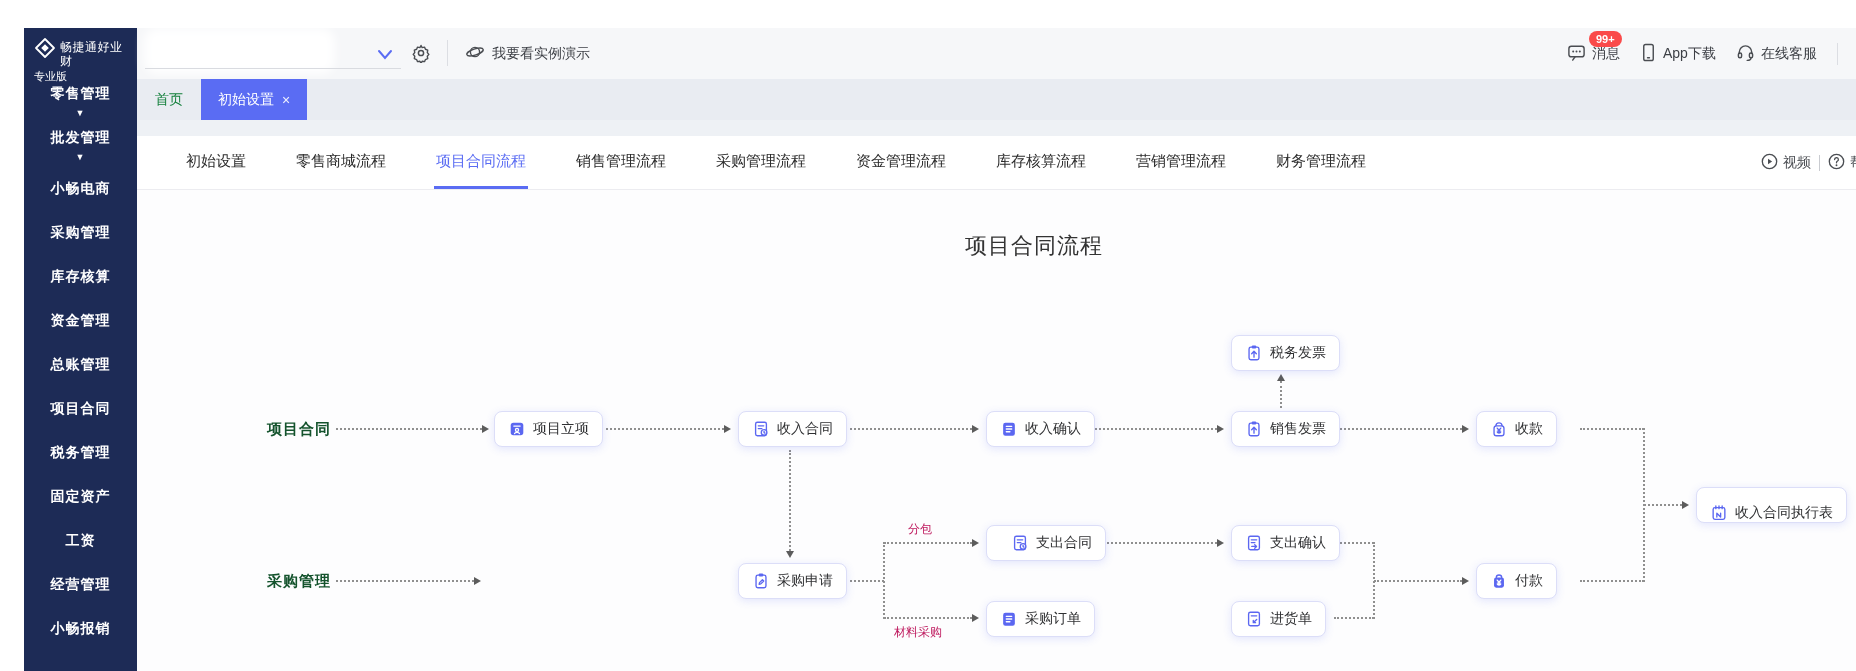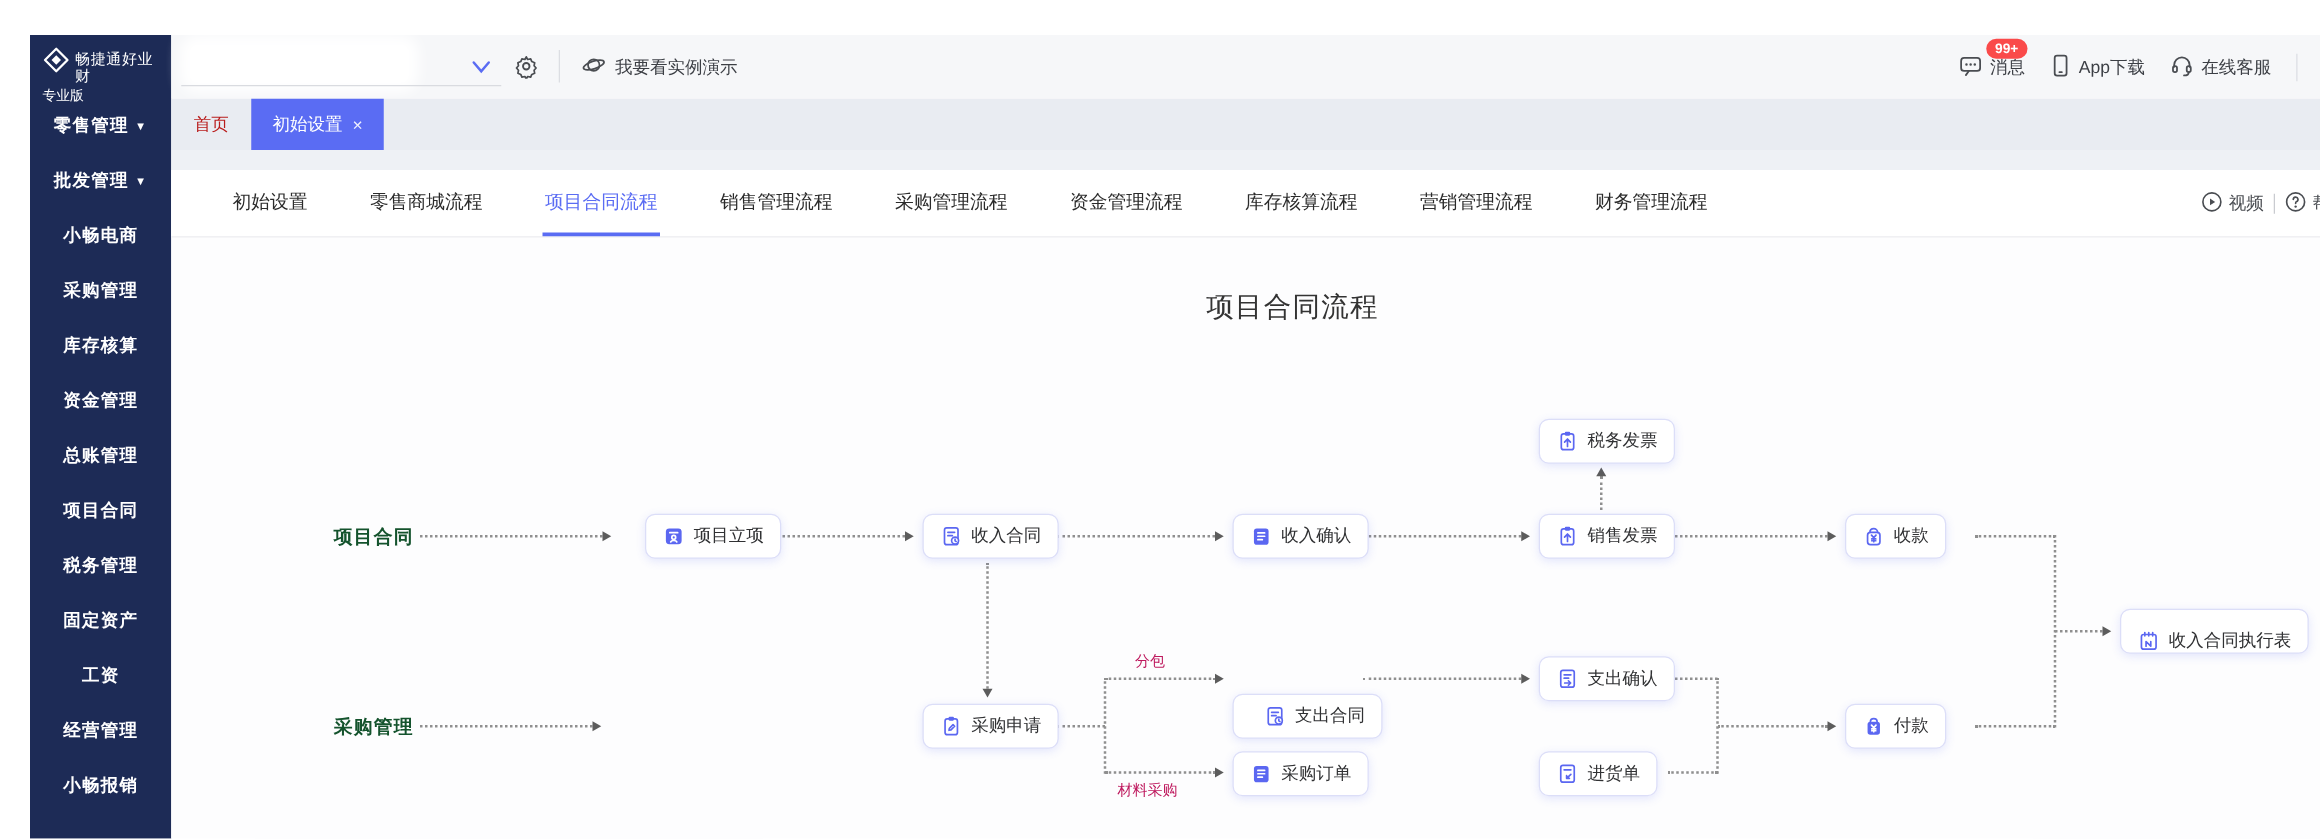--- a/index.html
+++ b/index.html
@@ -12,21 +12,21 @@
 
   
   .sidebar { position:absolute; left:0; top:28px; width:113px; height:643px; background:var(--sidebar); }
   .logo-area { position:relative; height:51px; padding:6px 8px 0 10px; }
   .logo-row { display:flex; align-items:flex-start; gap:4px; }
   .logo-glyph { flex:0 0 auto; margin-top:3px; }
   .brand-name { color:#fff; font-size:12px; line-height:14px; padding-top:6px; letter-spacing:.5px; }
   .edition { color:#fff; font-size:11px; margin-top:1px; }
   .menu { position:absolute; top:51px; left:0; right:0; }
   .menu-item { height:44px; display:flex; align-items:center; justify-content:center; gap:5px;
-               color:#fff; font-size:14px; font-weight:700; cursor:pointer; letter-spacing:1px; }
+               color:#fff; font-size:14px; font-weight:700; cursor:pointer; letter-spacing:1px;flex-direction:column; }
   .menu-item .caret { font-size:9px; color:#fff; }
 
   
   .header { position:absolute; left:113px; top:28px; width:1743px; height:51px; background:#f6f7f9; }
   .blur-pill { position:absolute; left:15px; top:8px; width:175px; height:30px; background:#fff;
                border-radius:6px; box-shadow:0 0 10px 8px rgba(255,255,255,.95); }
   .select-line { position:absolute; left:8px; top:40px; width:256px; height:1px; background:#d9dbe0; }
   .hd-ic { position:absolute; top:14px; cursor:pointer; }
   .hd-divider { position:absolute; top:12px; width:1px; height:26px; background:#dcdee3; }
   .demo-link { position:absolute; left:328px; top:0; height:51px; display:flex; align-items:center; gap:7px;
@@ -37,21 +37,21 @@
   .badge { position:absolute; top:-12px; left:22px; background:#fa4a4a; color:#fff; font-size:11px; font-weight:700;
            border-radius:9px; padding:1px 7px; line-height:14px; }
   .vdiv { width:1px; height:22px; background:#dcdee3; }
   .avatar { width:28px; height:28px; border-radius:50%; background:#e3e5e8; display:flex; align-items:flex-end;
             justify-content:center; overflow:hidden; }
   .avatar svg { display:block; }
 
   
   .win-tabs { position:absolute; left:113px; top:79px; width:1743px; height:41px; background:#e9ecf2;
               display:flex; align-items:stretch; padding-left:0; }
-  .win-tab { display:flex; align-items:center; justify-content:center; font-size:14px; color:#b91c1c;
+  .win-tab { display:flex; align-items:center; justify-content:center; font-size:14px; color:#15803d;
              cursor:pointer; }
   .win-tab.plain { width:64px; }
   .win-tab.active { width:106px; background:var(--accent); color:#fff; gap:8px; }
   .win-tab .close { font-size:14px; color:#fff; opacity:.9; }
 
   
   .gap-strip { position:absolute; left:113px; top:120px; width:1743px; height:16px; background:#eef1f5; }
   .main-card { position:absolute; left:113px; top:136px; width:1743px; height:535px; background:#fdfdfe; }
   .flow-tabbar { position:absolute; left:0; top:0; width:1743px; height:54px; background:#fff;
                  border-bottom:1px solid #ececf0; display:flex; align-items:stretch; padding-left:47px; }
@@ -292,21 +292,21 @@
       <div class="eh" style="left: 1350px; width: 88px; top: 580px;"></div>
       <div class="arr arr-r" style="left: 1438px; top: 577px;"></div>
       <div class="eh" style="left: 1310px; width: 40px; top: 617px;"></div>
       <div class="eh" style="left: 1556px; width: 64px; top: 428px;"></div>
       <div class="ev" style="top: 428px; height: 154px; left: 1619px;"></div>
       <div class="eh" style="left: 1556px; width: 64px; top: 580px;"></div>
       <div class="eh" style="left: 1620px; width: 38px; top: 504px;"></div>
       <div class="arr arr-r" style="left: 1658px; top: 501px;"></div>
       <div class="edge-label" style="left: 884px; top: 521px;">分包</div>
       <div class="edge-label" style="left: 870px; top: 624px;">材料采购</div>
-      <div class="node" style="left: 492px; top: 411px;">
+      <div class="node" style="left: 470px; top: 411px;">
         <span style="display: flex;">
           <svg width="18" height="18" viewBox="0 0 20 20" fill="none" stroke="#5b67f1" stroke-width="1.5" stroke-linecap="round" stroke-linejoin="round">
             <rect x="3" y="3" width="14" height="14" rx="3" fill="#5b67f1" stroke="none"></rect>
             <path d="M6.5 6.8h7" stroke="#fff"></path>
             <circle cx="10" cy="11" r="1.7" stroke="#fff"></circle>
             <path d="M7.3 15c.6-1.6 4.8-1.6 5.4 0" stroke="#fff"></path>
           </svg>
         </span>
         <span>项目立项</span>
       </div>
@@ -363,21 +363,21 @@
       <div class="node" style="left: 1672px; top: 487px; align-items: flex-end;">
         <span style="display: flex;">
           <svg width="18" height="18" viewBox="0 0 20 20" fill="none" stroke="#5b67f1" stroke-width="1.5" stroke-linecap="round" stroke-linejoin="round">
             <rect x="3.5" y="4" width="13" height="13" rx="2"></rect>
             <path d="M6.5 2.2v3M10 2.2v3M13.5 2.2v3"></path>
             <path d="M7.6 14.4v-4.2l4.2 4.2v-4.2"></path>
           </svg>
         </span>
         <span>收入合同执行表</span>
       </div>
-      <div class="node" style="left: 962px; top: 555px; padding-left: 24px;">
+      <div class="node" style="left: 962px; top: 525px; padding-left: 24px;">
         <span style="display: flex;">
           <svg width="18" height="18" viewBox="0 0 20 20" fill="none" stroke="#5b67f1" stroke-width="1.5" stroke-linecap="round" stroke-linejoin="round">
             <rect x="4" y="2.5" width="12" height="15" rx="2"></rect>
             <path d="M7 6.5h6M7 9.5h4"></path>
             <circle cx="13.4" cy="13.8" r="3.1" fill="#fff"></circle>
             <path d="M13.4 12.6v1.4l1 .6"></path>
           </svg>
         </span>
         <span>支出合同</span>
       </div>

